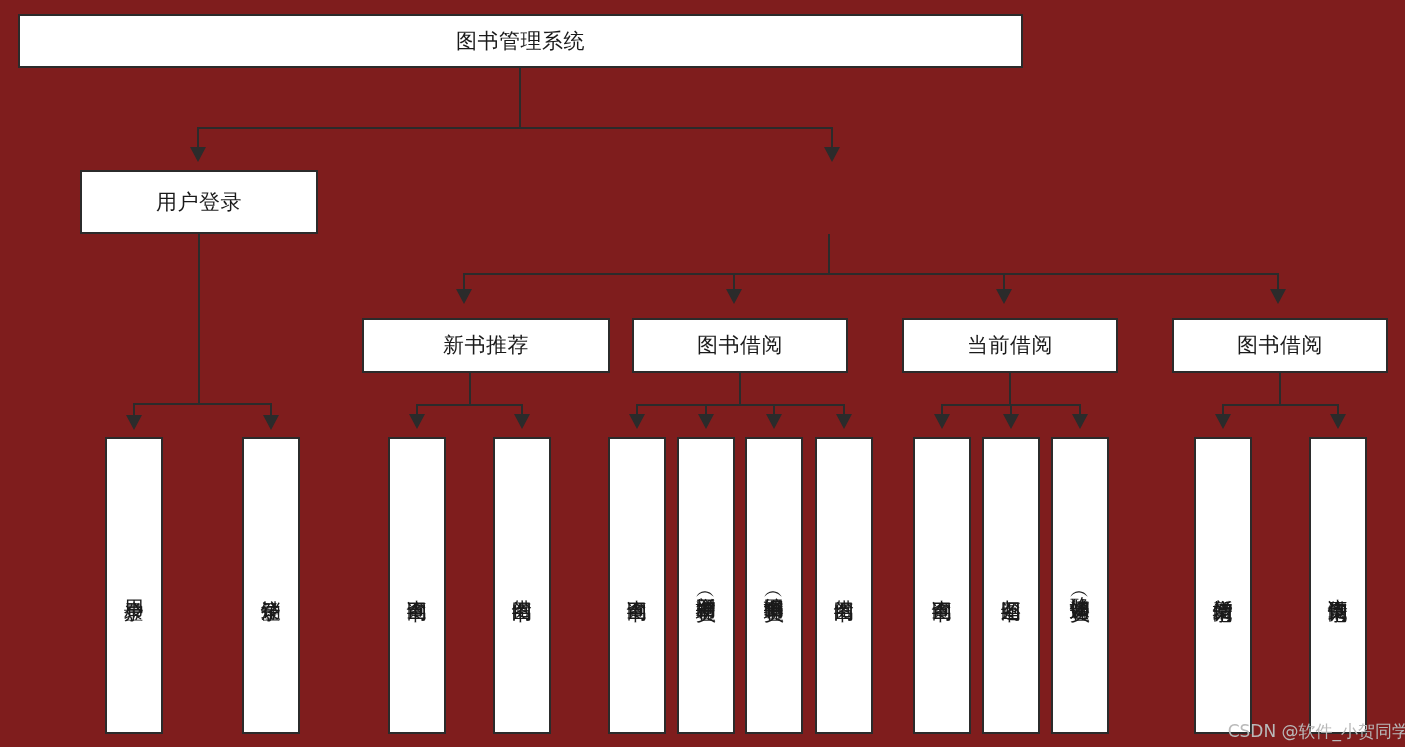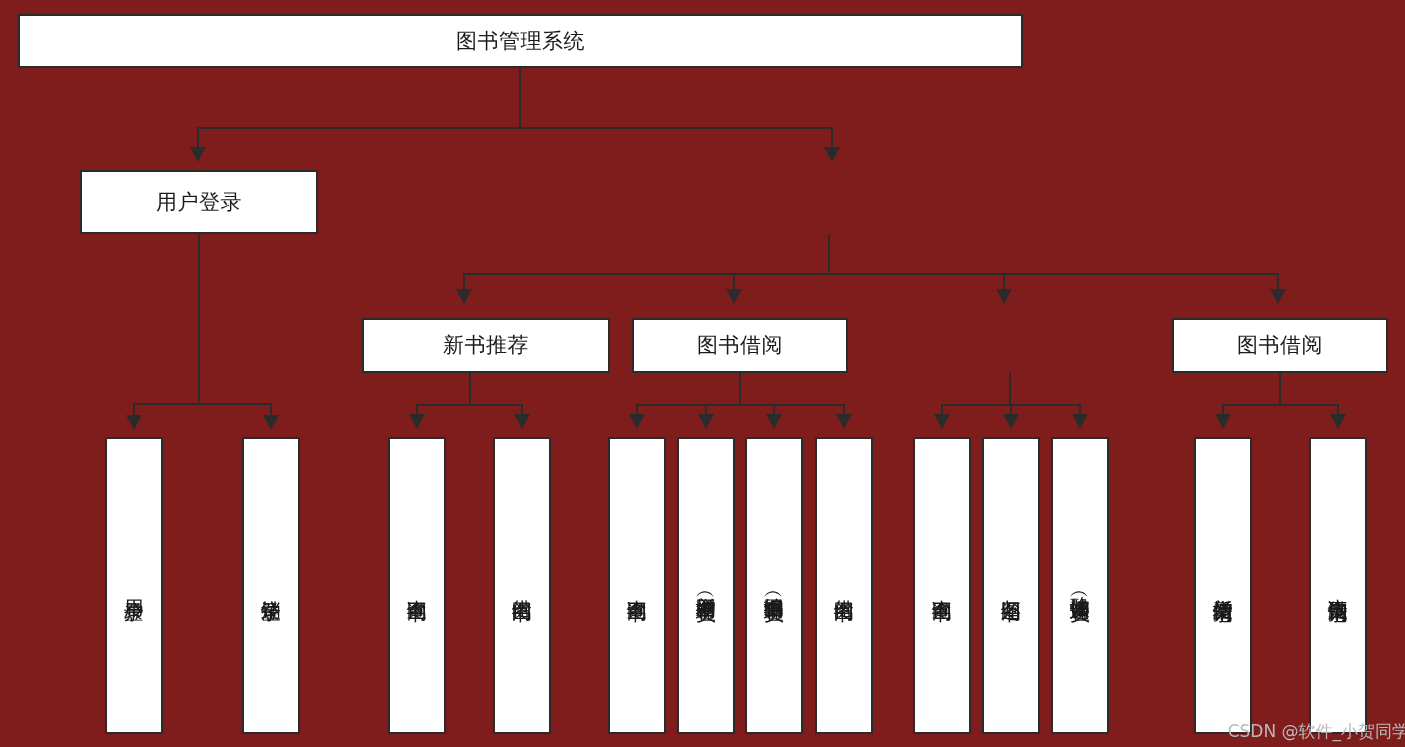--- a/index.html
+++ b/index.html
@@ -122,20 +122,23 @@
   <div class="arrow" style="left:996px; top:289px;"></div>
   <div class="vline" style="left:1277px; top:273px; height:18px;"></div>
   <div class="arrow" style="left:1270px; top:289px;"></div>
 
   <div class="node" style="left:362px; top:318px; width:248px; height:55px;">
     <span class="label">新书推荐</span>
   </div>
   <div class="node" style="left:632px; top:318px; width:216px; height:55px;">
     <span class="label">图书借阅</span>
   </div>
+  <div class="node" style="left:902px; top:318px; width:216px; height:55px;">
+    <span class="label">当前借阅</span>
+  </div>
   <div class="node" style="left:1172px; top:318px; width:216px; height:55px;">
     <span class="label">图书借阅</span>
   </div>
 
   <div class="vline" style="left:469px; top:373px; height:32px;"></div>
   <div class="hline" style="left:416px; top:404px; width:107px;"></div>
   <div class="vline" style="left:416px; top:404px; height:12px;"></div>
   <div class="arrow" style="left:409px; top:414px;"></div>
   <div class="vline" style="left:521px; top:404px; height:12px;"></div>
   <div class="arrow" style="left:514px; top:414px;"></div>

